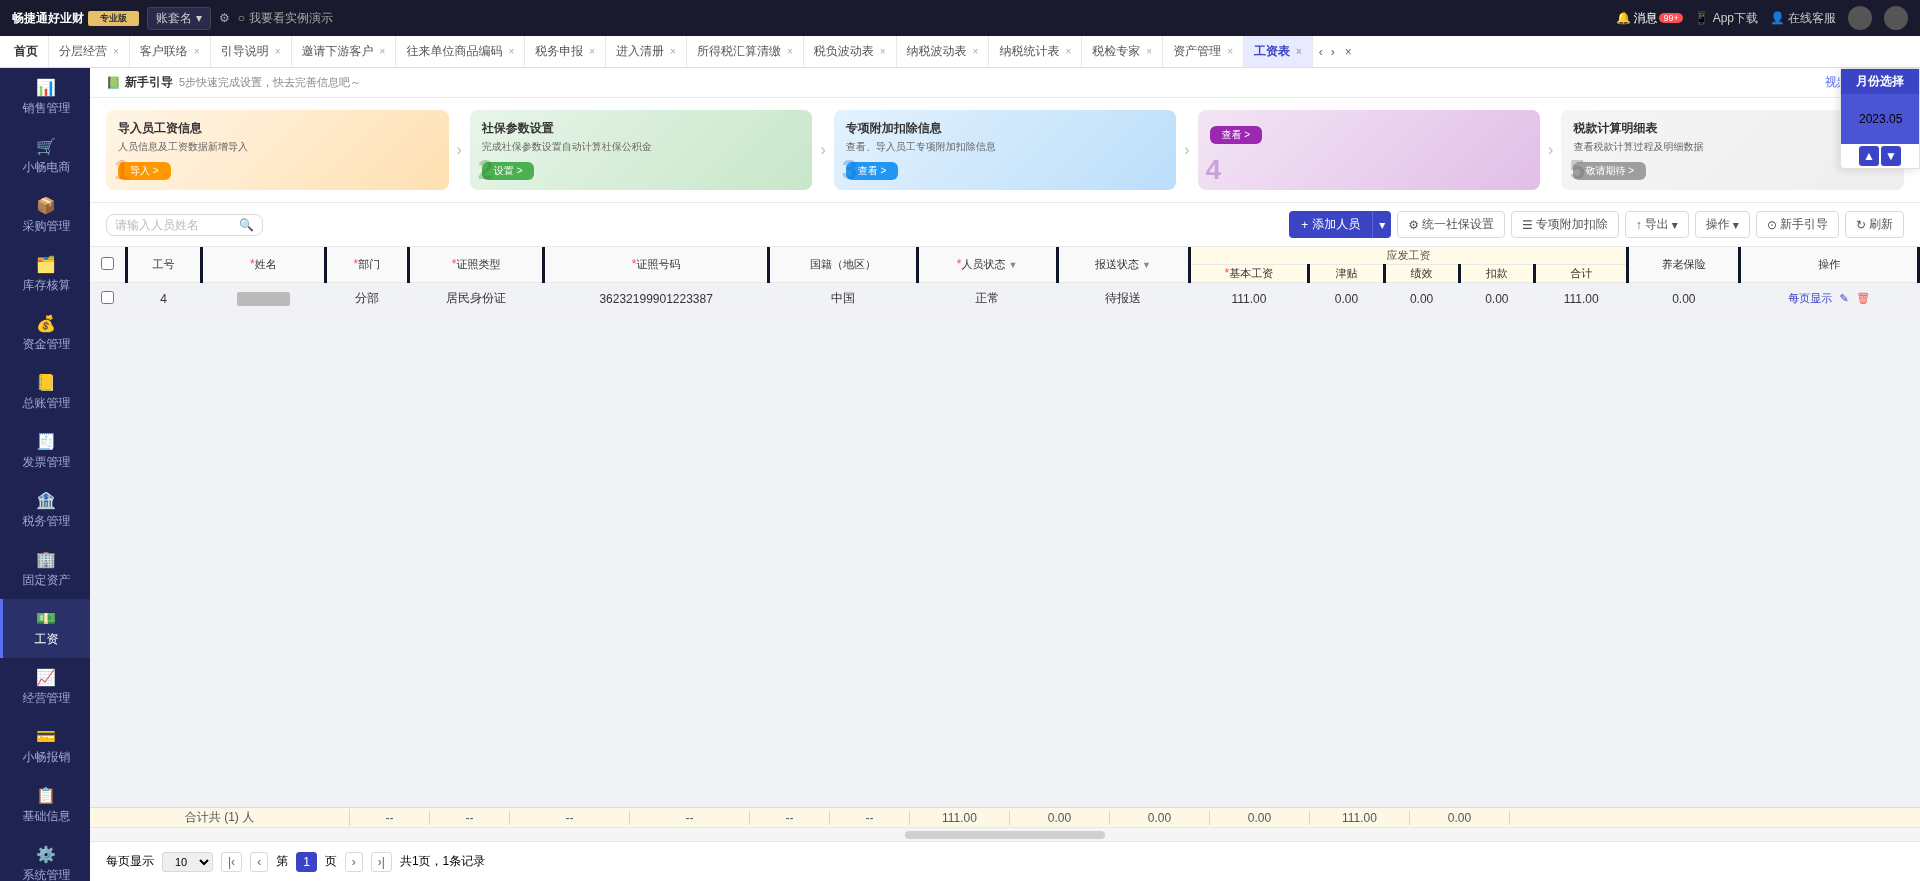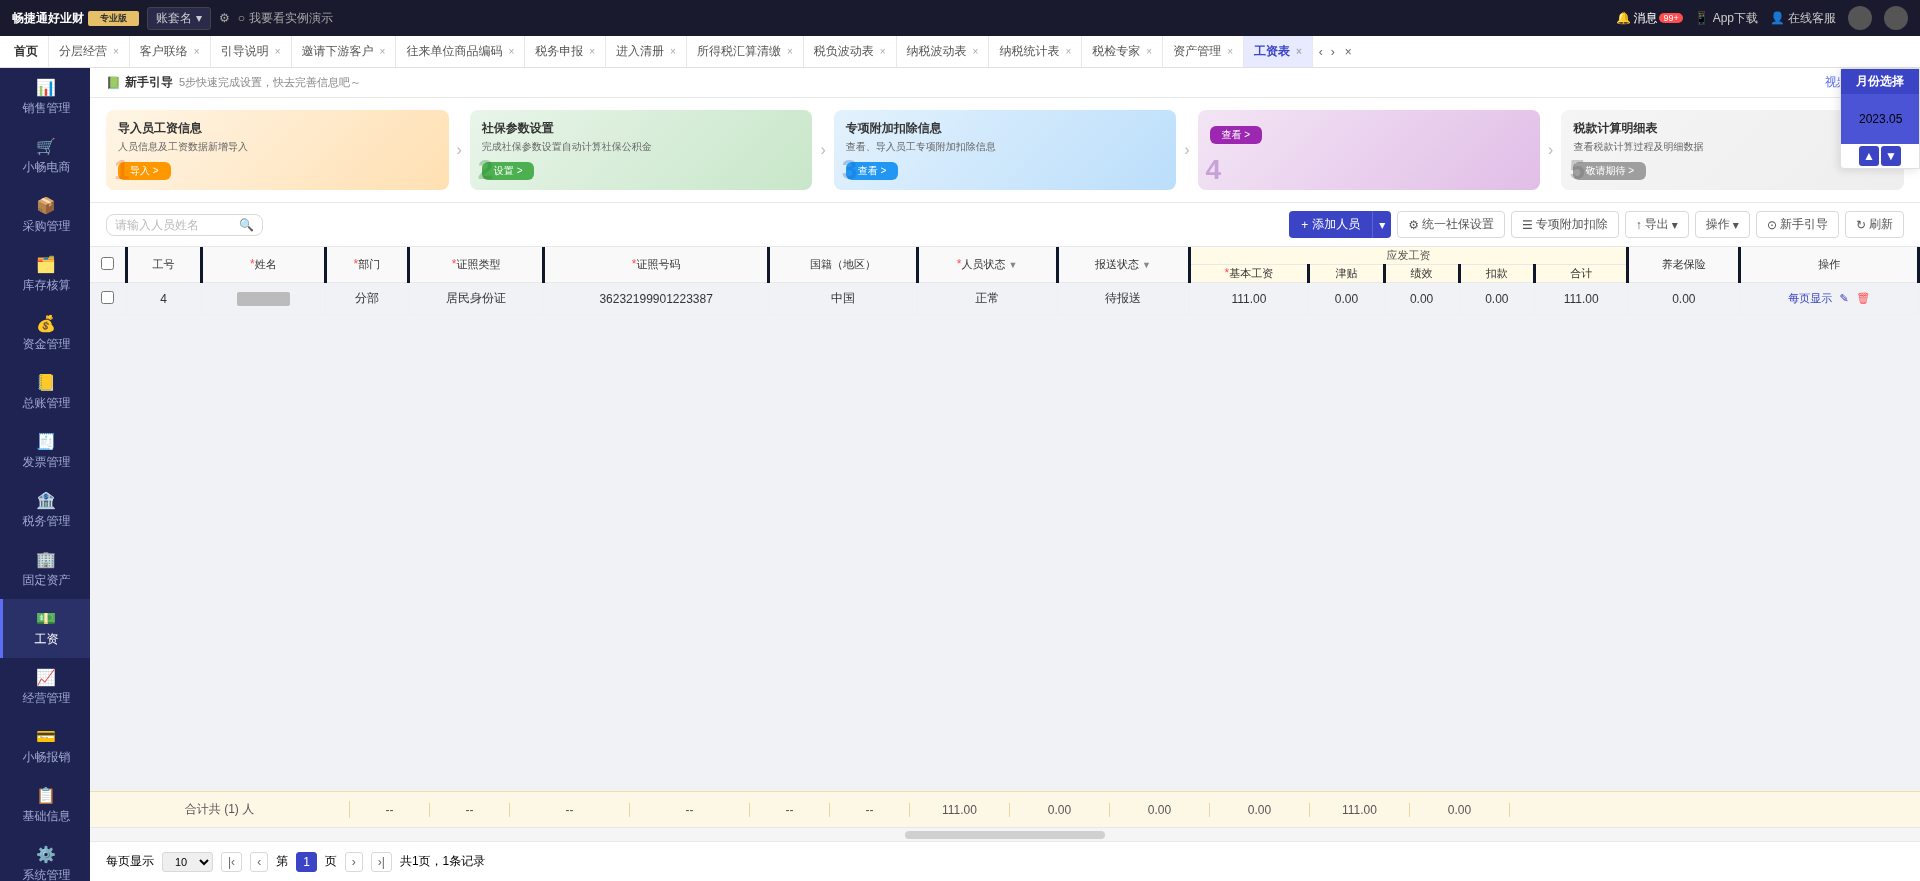--- a/index.html
+++ b/index.html
@@ -87,21 +87,21 @@
     .checkbox-cell { width: 36px; }
     .wage-subheader { background: #fffbe6; }
 
     
     .pagination-bar { height: 40px; background: #fff; border-top: 1px solid #e8e8e8; display: flex; align-items: center; padding: 0 16px; gap: 8px; flex-shrink: 0; }
     .pagination-bar .page-size-select { border: 1px solid #d9d9d9; border-radius: 3px; padding: 2px 8px; font-size: 11px; }
     .pagination-bar .page-btn { border: 1px solid #d9d9d9; background: #fff; padding: 2px 6px; cursor: pointer; border-radius: 3px; color: #666; }
     .pagination-bar .page-btn.active { background: #3b44c4; color: #fff; border-color: #3b44c4; }
 
     
-    .summary-bar { height: 36px; background: #fdf7e6; border-top: 1px solid #f0e0a0; display: flex; align-items: center; padding: 0 0; flex-shrink: 0; overflow: hidden; }
+    .summary-bar { height: 20px; background: #fdf7e6; border-top: 1px solid #f0e0a0; display: flex; align-items: center; padding: 0 0; flex-shrink: 0; overflow: hidden; }
     .summary-cell { text-align: center; padding: 0 10px; color: #555; font-size: 12px; border-right: 1px solid #e8d8a0; white-space: nowrap; }
 
     
     .scroll-bar-area { height: 14px; background: #f5f5f5; border-top: 1px solid #e8e8e8; display: flex; align-items: center; padding: 0 4px; flex-shrink: 0; }
     .scroll-thumb { height: 8px; width: 200px; background: #d0d0d0; border-radius: 4px; margin: auto; }
 
     
     .month-picker { position: fixed; right: 0; top: 68px; width: 80px; background: #fff; border: 1px solid #e0e0e0; border-radius: 4px 0 0 4px; box-shadow: -2px 2px 8px rgba(0,0,0,0.1); z-index: 100; }
     .month-picker-header { background: #3b44c4; color: #fff; text-align: center; padding: 4px; font-size: 11px; font-weight: bold; }
     .month-picker-title { background: #4a54d4; color: #000000; text-align: center; padding: 18px; font-size: 12px; font-weight: normal; }

